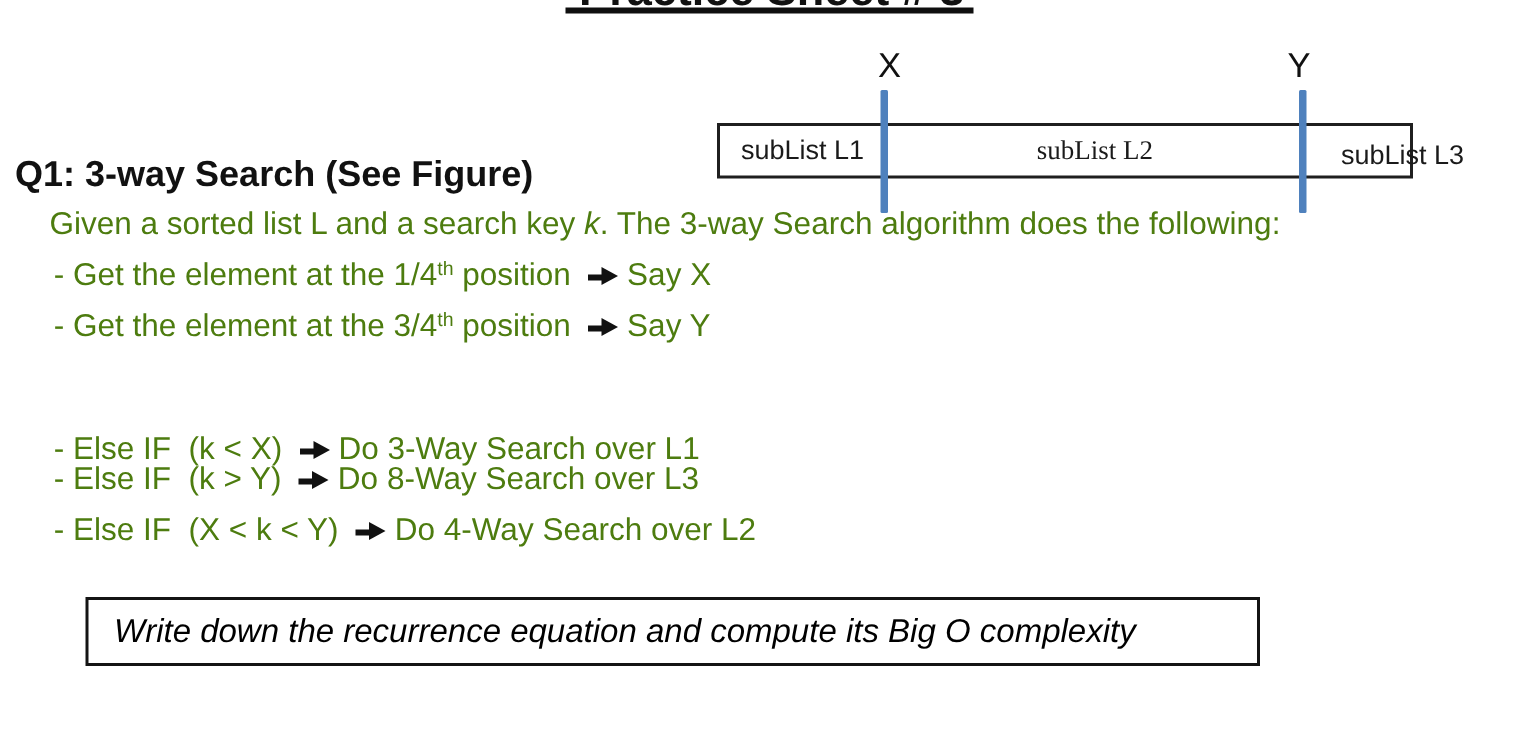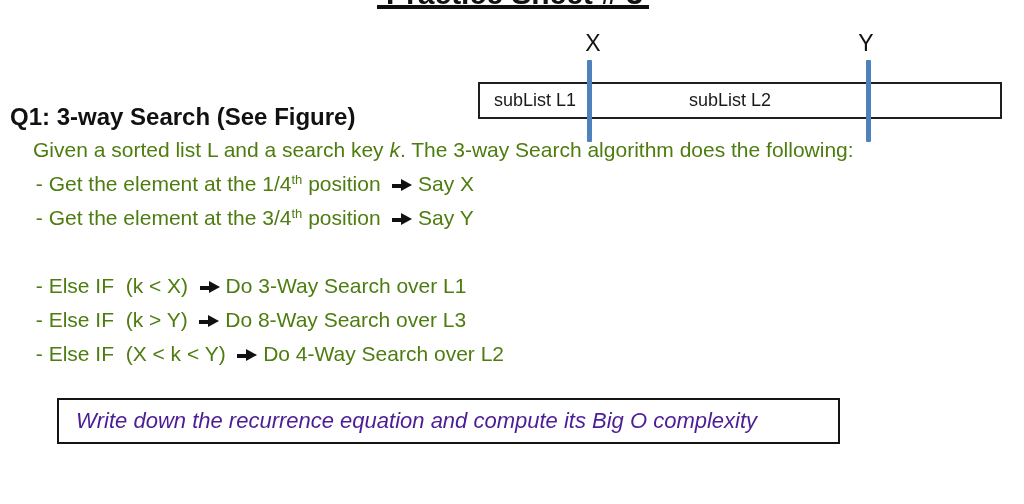--- a/index.html
+++ b/index.html
@@ -33,38 +33,38 @@
     width: 272px;
     height: 4px;
     background: #0f0f0f;
   }
 
   
   .fig-box {
     position: absolute;
     left: 478px;
     top: 82px;
-    width: 524px;
+    width: 464px;
     height: 37px;
     border: 2px solid #1f1f1f;
     box-sizing: border-box;
     background: #ffffff;
   }
   .fig-seg {
     position: absolute;
     top: 0;
     height: 33px;
     line-height: 33px;
     text-align: center;
     font-size: 18px;
     color: #1a1a1a;
     white-space: nowrap;
   }
   .seg1 { left: 0;     width: 110px; }
-  .seg2 { left: 110px; width: 280px; }
+  .seg2 { left: 110px; width: 280px; font-family: Liberation Serif, serif; }
   .seg3 { left: 390px; width: 130px; top: 3px; }
 
   .marker-line {
     position: absolute;
     top: 60px;
     width: 5px;
     height: 82px;
     background: #4f81bd;
     border-radius: 1px;
   }
@@ -149,50 +149,51 @@
     background: #ffffff;
   }
   .task-text {
     position: absolute;
     left: 17px;
     top: 0;
     line-height: 42px;
     font-size: 22px;
     font-style: italic;
     white-space: nowrap;
-    color: #4c1d95;
+    color: #000000;
   }
 </style>
 </head>
 <body>
 
 <div class="page">
 
   <div class="sheet-title">Practice Sheet # 3</div>
   <div class="title-underline"></div>
 
   <div class="fig-box">
     <span class="fig-seg seg1">subList L1</span>
     <span class="fig-seg seg2">subList L2</span>
+    <span class="fig-seg seg3">subList L3</span>
   </div>
   <div class="marker-line x-line"></div>
   <div class="marker-line y-line"></div>
   <div class="marker-label x-label">X</div>
   <div class="marker-label y-label">Y</div>
 
   <div class="q-heading">Q1: 3-way Search (See Figure)</div>
 
   <div class="line intro" style="top:137px"><span>Given a sorted list L and a search key </span><span class="italic-k">k</span><span>. The 3-way Search algorithm does the following:</span></div>
 
   <div class="line step" style="top:171px"><span> - Get the element at the 1/4</span><span class="sup">th</span><span> position  </span><span class="arrow-icon"></span><span> Say X</span></div>
 
   <div class="line step" style="top:205px"><span> - Get the element at the 3/4</span><span class="sup">th</span><span> position  </span><span class="arrow-icon"></span><span> Say Y</span></div>
 
 
-  <div class="line step" style="top:273px"><span> - Else IF  (k &lt; X)  </span><span class="arrow-icon"></span><span> Do 3-Way Search over L1</span></div>
+  <div class="line step" style="top:287px"><span> - Else IF  (k &lt; X)  </span><span class="arrow-icon"></span><span> Do 3-Way Search over L1</span></div>
 
   <div class="line step" style="top:307px"><span> - Else IF  (k &gt; Y)  </span><span class="arrow-icon"></span><span> Do 8-Way Search over L3</span></div>
 
   <div class="line step" style="top:341px"><span> - Else IF  (X &lt; k &lt; Y)  </span><span class="arrow-icon"></span><span> Do 4-Way Search over L2</span></div>
 
   <div class="task-box">
     <span class="task-text">Write down the recurrence equation and compute its Big O complexity</span>
   </div>
 
 </div>

